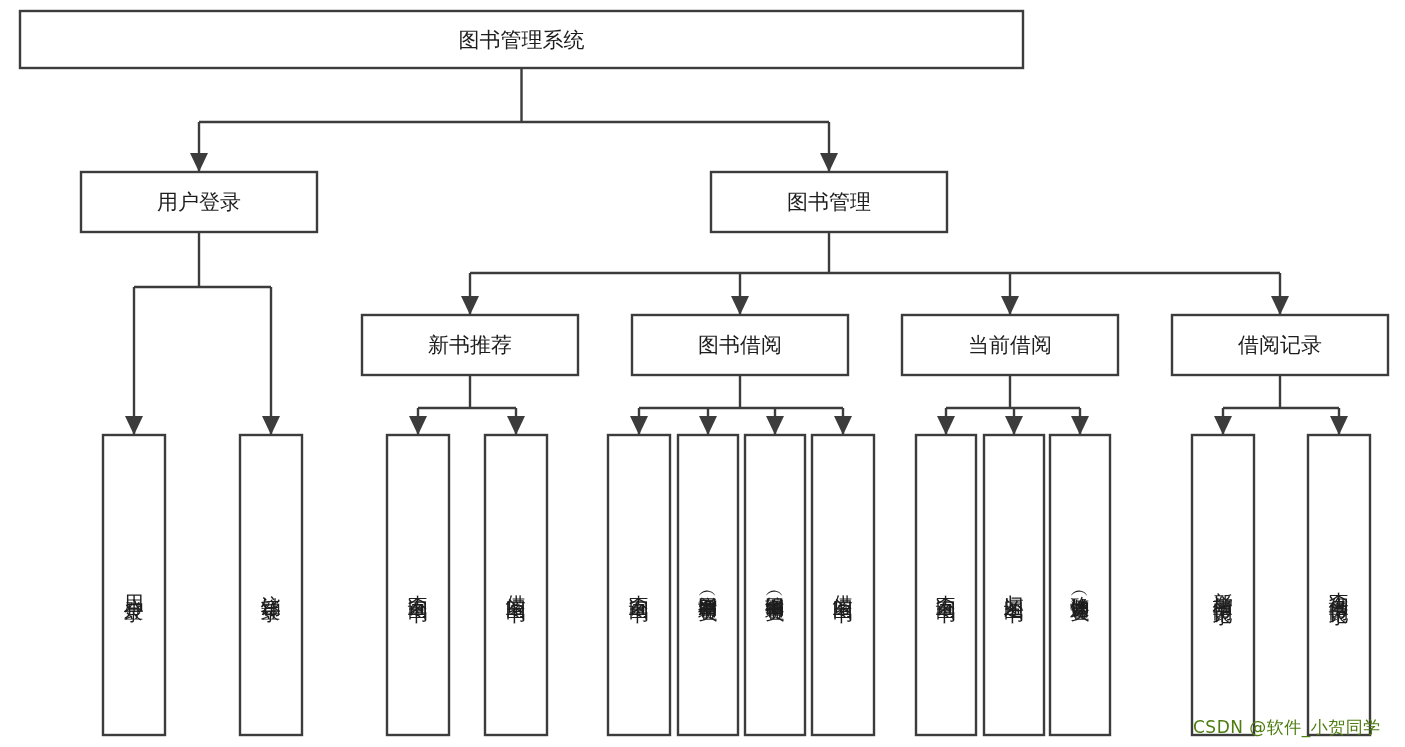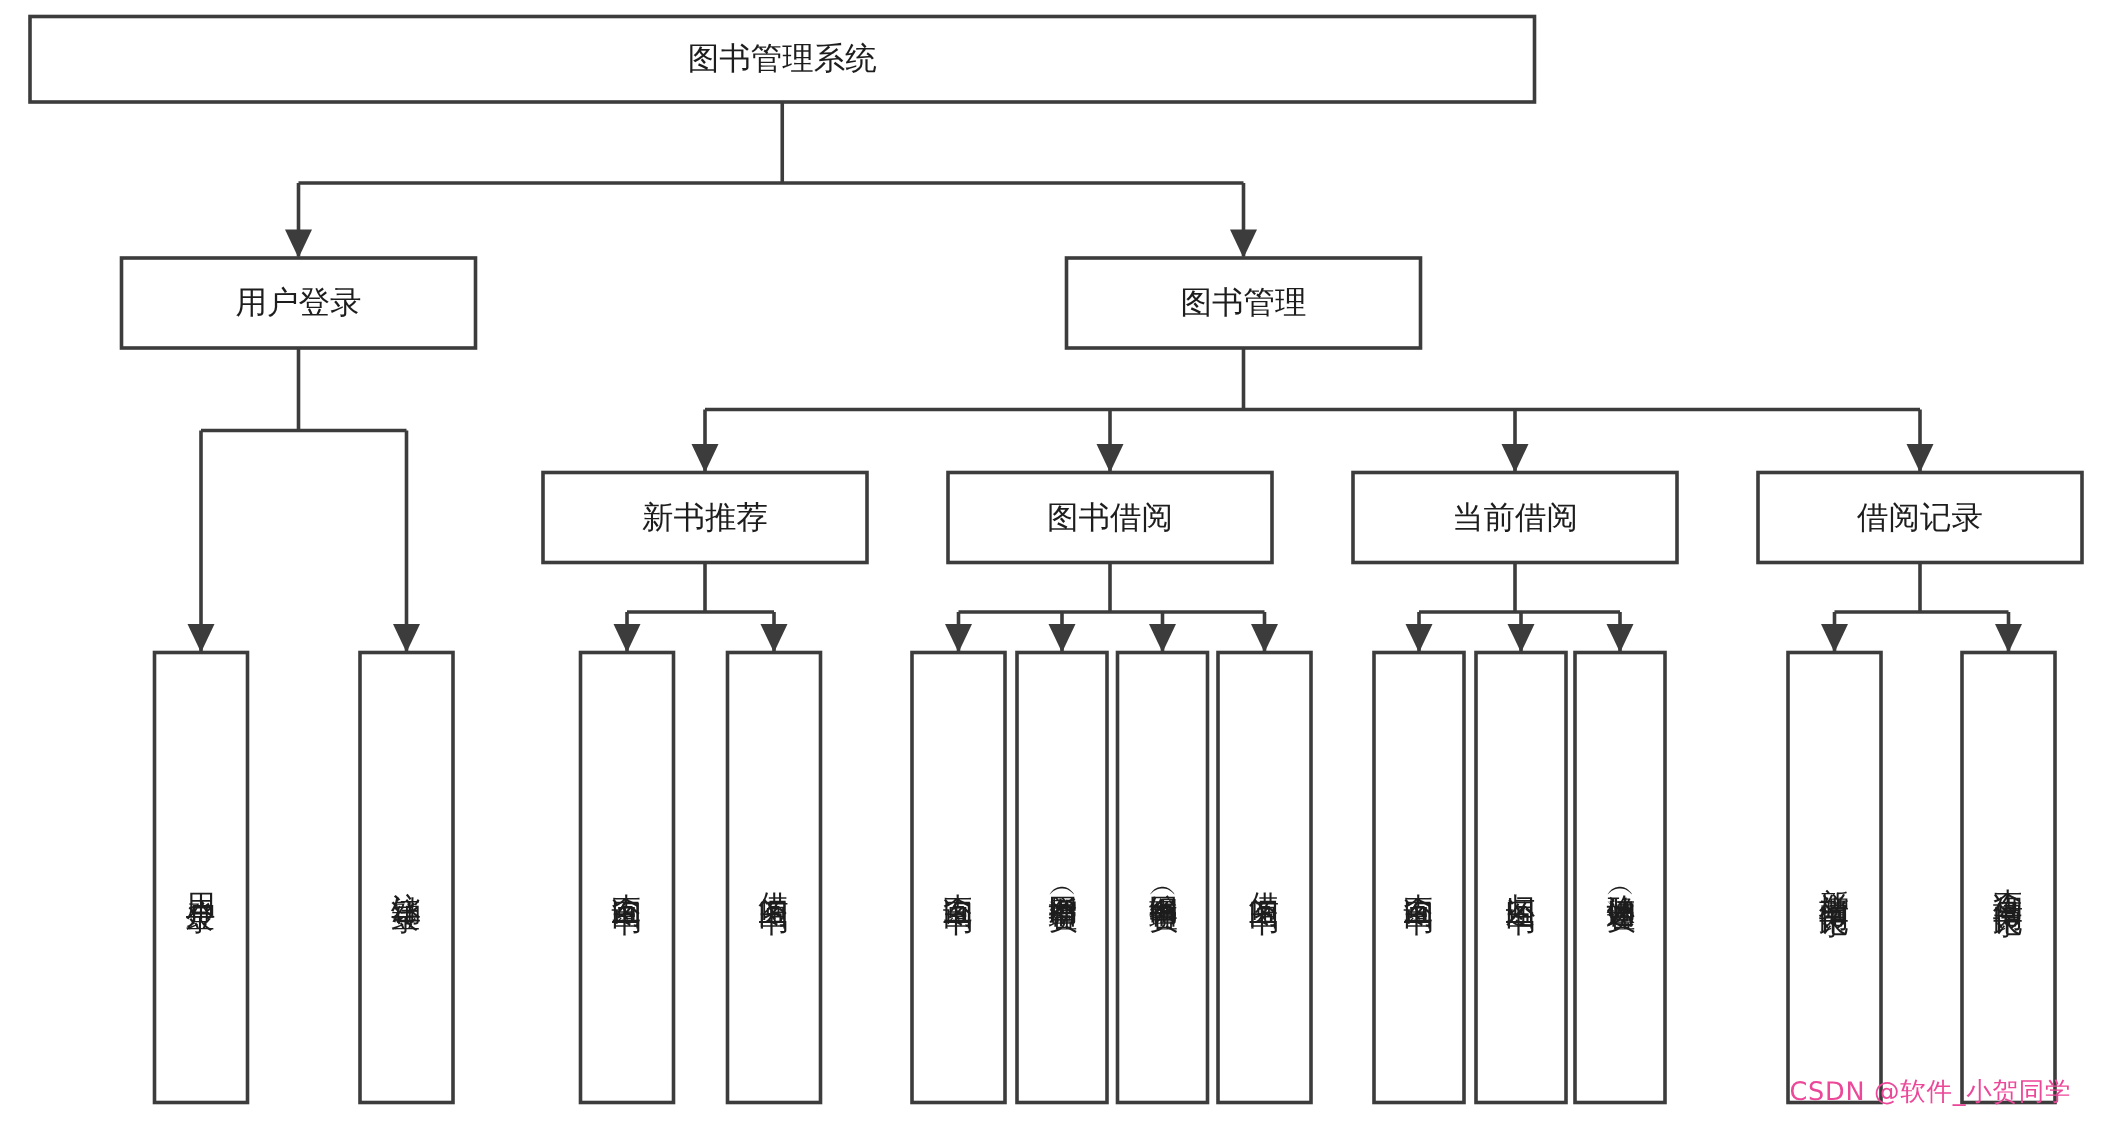--- a/index.html
+++ b/index.html
@@ -62,21 +62,21 @@
     line-height: 1.12;
     letter-spacing: 3px;
     color: #1d1d1d;
     white-space: nowrap;
     pointer-events: none;
   }
   .watermark {
     position: absolute;
     font-family: "DejaVu Sans", "Liberation Sans", sans-serif;
     font-size: 17px;
-    color: #ec4899;
+    color: #4d7c0f;
     white-space: nowrap;
     letter-spacing: 0.5px;
   }
 </style>
 </head>
 <body>
 
 <div id="diagram-root">
 
   <svg class="diagram-canvas" viewBox="0 0 1405 747">

